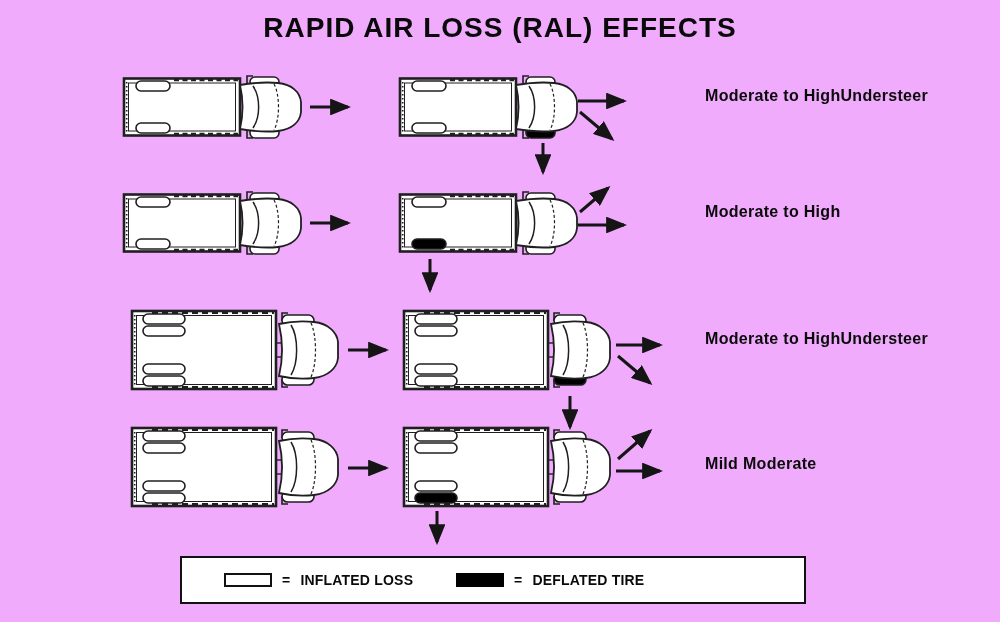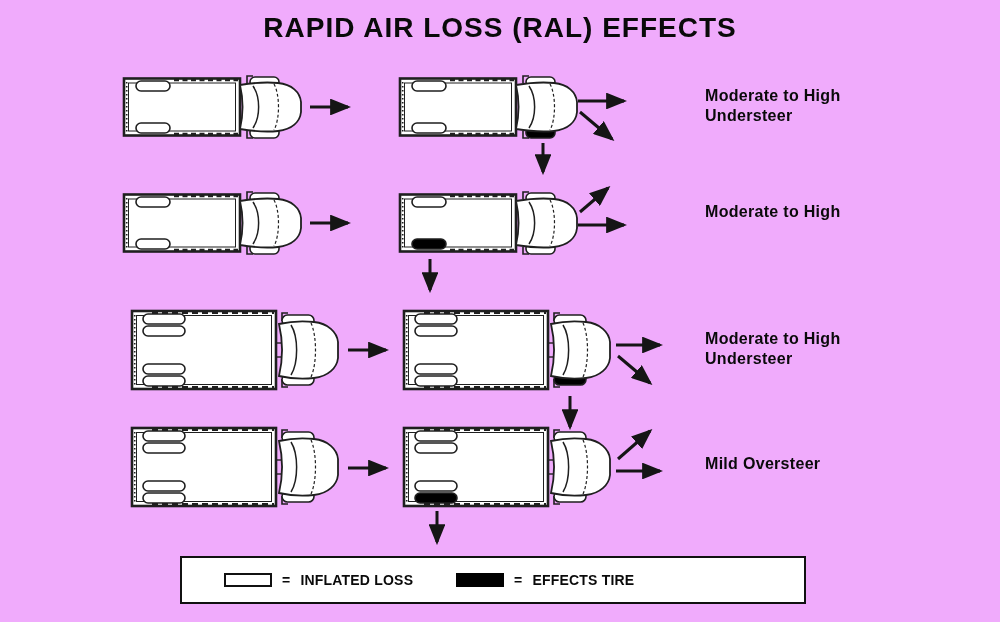--- a/index.html
+++ b/index.html
@@ -2,21 +2,21 @@
 <html><head>
 <meta charset="utf-8">
 <style>
   html,body{margin:0;padding:0;background:#fff;}
   body{font-family:"Liberation Sans", sans-serif;color:#000;}
   .stage{position:relative;width:1000px;height:622px;background:#f0abfc;overflow:hidden;}
   .title{position:absolute;left:0;top:12px;width:1000px;text-align:center;
          font-size:28px;font-weight:bold;letter-spacing:1px;color:#0a0a0a;}
   .diagram{position:absolute;left:0;top:0;}
   .effect{position:absolute;font-size:16px;font-weight:bold;line-height:20px;
-          letter-spacing:.3px;color:#0a0a0a;display:flex;flex-direction:column;}
+          letter-spacing:.3px;color:#0a0a0a;display:flex;}
   .legend{position:absolute;left:180px;top:556px;width:622px;height:44px;
           border:2.5px solid #111;background:#fff;}
   .litem{position:absolute;top:0;height:100%;display:flex;align-items:center;gap:10px;}
   .sw{display:inline-block;width:48px;height:14px;border:2px solid #111;box-sizing:border-box;}
   .sw.inflated{background:#fff;}
   .sw.deflated{background:#000;border-color:#000;}
   .eq,.llabel{font-size:14px;font-weight:bold;letter-spacing:.2px;color:#0a0a0a;}
 </style>
 </head>
 <body>
@@ -116,30 +116,30 @@
     <span>Understeer</span>
   </div>
   <div class="effect" style="left:705px;top:202px">
     <span>Moderate to High</span>
   </div>
   <div class="effect" style="left:705px;top:329px">
     <span>Moderate to High</span>
     <span>Understeer</span>
   </div>
   <div class="effect" style="left:705px;top:454px">
-    <span>Mild Oversteer</span>
+    <span>Mild Moderate</span>
     <span></span>
   </div>
 
   <div class="legend">
     <div class="litem" style="left:42px">
       <span class="sw inflated"></span>
       <span class="eq">=</span>
       <span class="llabel">INFLATED LOSS</span>
     </div>
     <div class="litem" style="left:274px">
       <span class="sw deflated"></span>
       <span class="eq">=</span>
-      <span class="llabel">EFFECTS TIRE</span>
+      <span class="llabel">DEFLATED TIRE</span>
     </div>
   </div>
 
 </div>
 
 </body></html>

